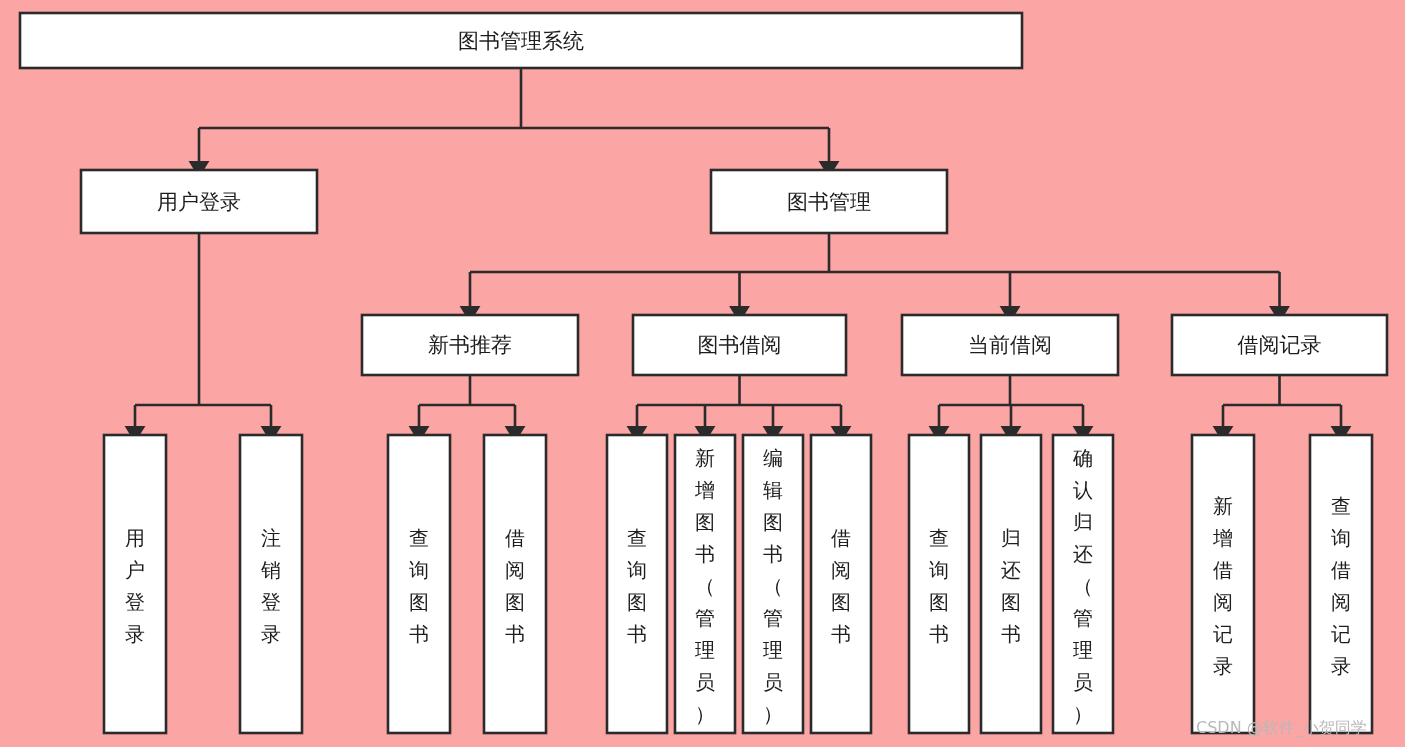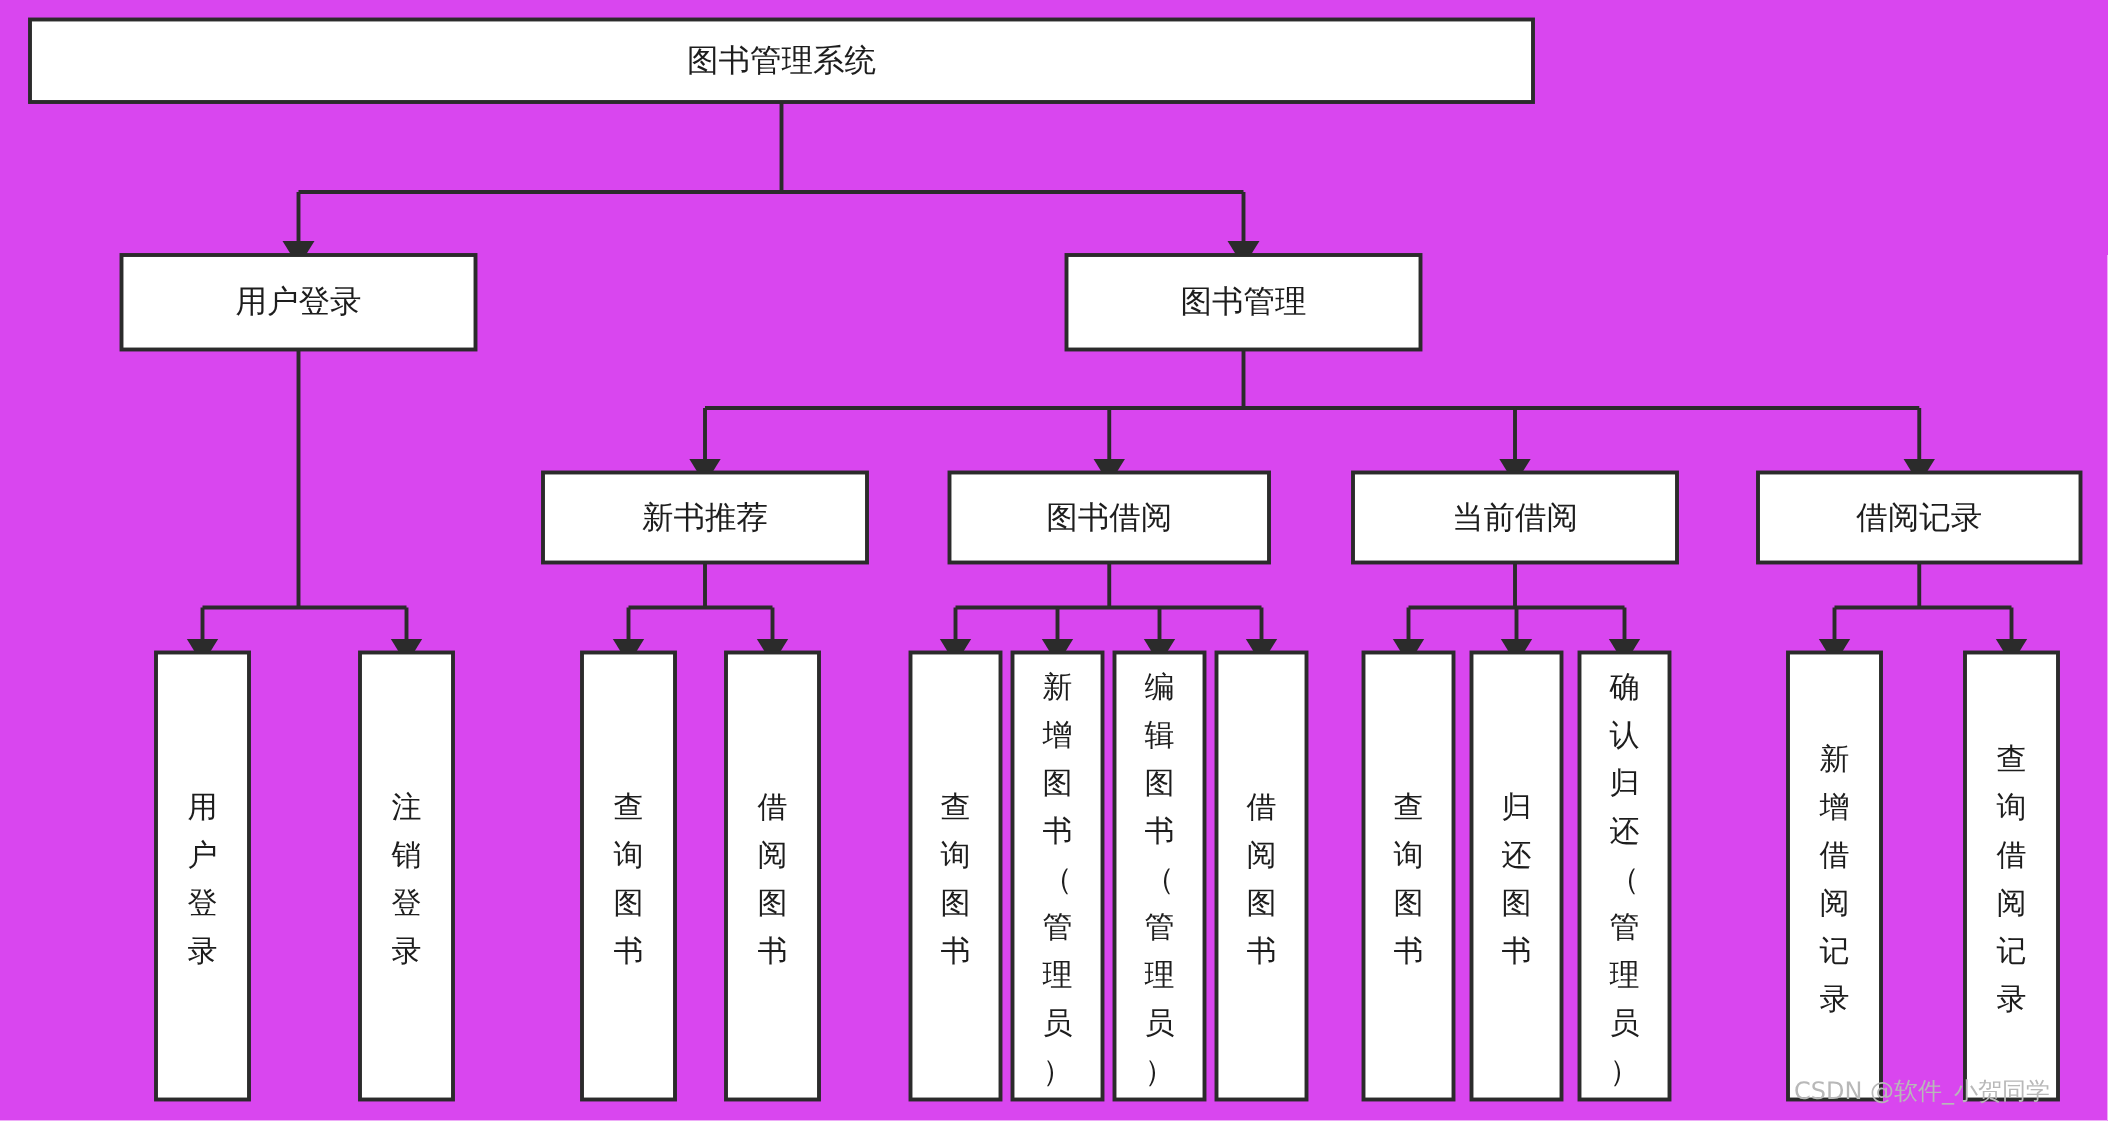--- a/index.html
+++ b/index.html
@@ -11,21 +11,21 @@
   body {
     width: 1405px;
     height: 747px;
     font-family: "DejaVu Sans", "Liberation Sans", sans-serif;
     overflow: hidden;
   }
   #diagram-root {
     position: relative;
     width: 1405px;
     height: 747px;
-    background: #d946ef;
+    background: #fca5a5;
   }
   svg.diagram-canvas {
     position: absolute;
     top: 0;
     left: 0;
     width: 1405px;
     height: 747px;
     display: block;
   }
   .node-box {

